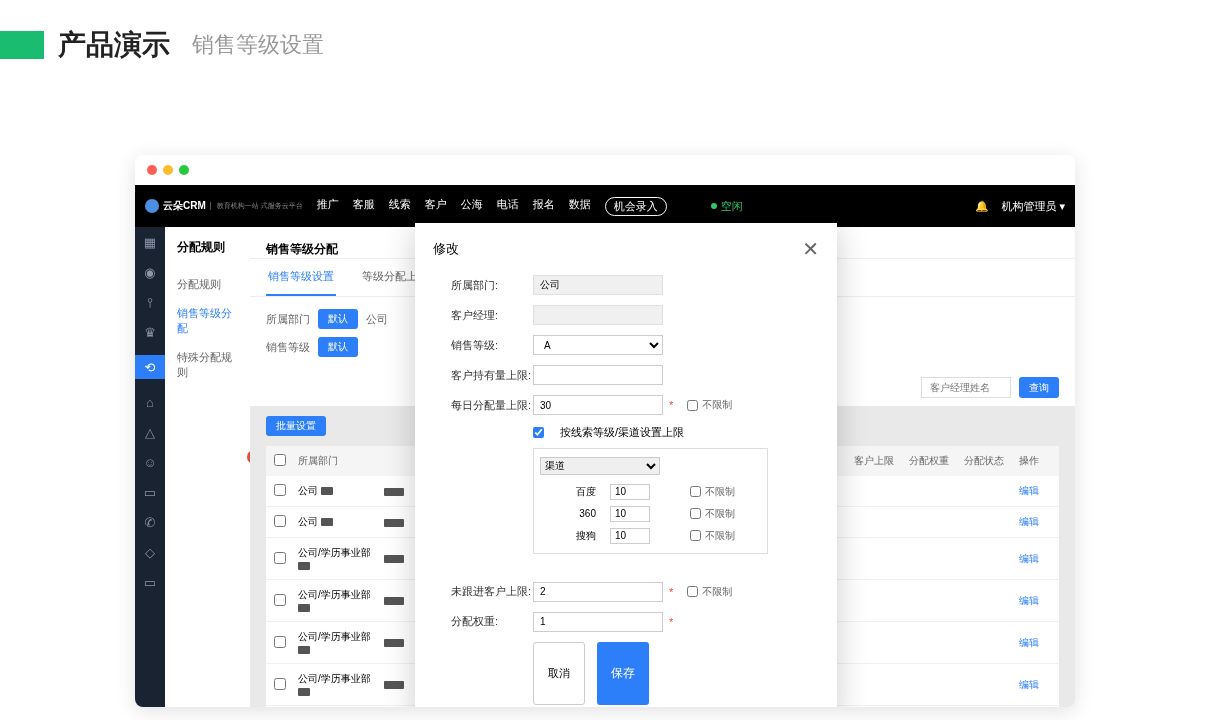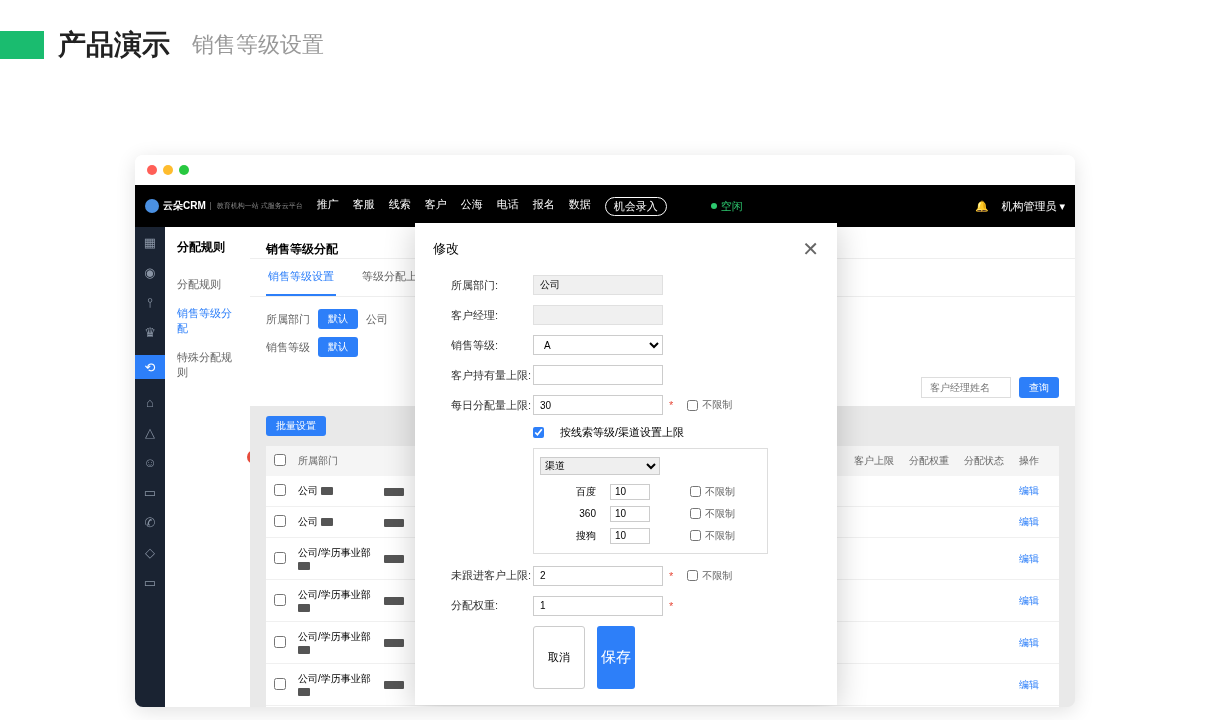--- a/index.html
+++ b/index.html
@@ -63,29 +63,29 @@
 .modal-title{font-size:13px;font-weight:500}
 .close-x{font-size:20px;cursor:pointer;color:#666}
 .form-row{display:flex;align-items:center;margin-bottom:10px;font-size:11px}
 .form-label{width:100px;text-align:left;color:#333;padding-left:18px}
 .form-input{width:130px;border:1px solid #ccc;padding:3px 6px;font-size:10px;height:20px}
 .form-input.ro{background:#f0f0f0;border-color:#e0e0e0}
 .form-select{width:130px;border:1px solid #ccc;padding:2px 6px;font-size:10px;height:20px;background:#fff}
 .req{color:#e74c3c;margin-left:6px}
 .cb-wrap{display:flex;align-items:center;gap:4px;margin-left:14px;font-size:10px;color:#666}
 .cb{width:11px;height:11px}
-.channel-box{border:1px solid #ddd;margin-left:100px;padding:6px;width:235px;margin-bottom:12px}
+.channel-box{border:1px solid #ddd;margin-left:100px;padding:6px;width:235px;margin-bottom:28px}
 .channel-sel{width:120px;border:1px solid #ccc;font-size:10px;height:18px;margin-bottom:6px}
 .channel-row{display:flex;align-items:center;padding:3px 0;font-size:10px}
 .channel-name{width:70px;text-align:right;padding-right:14px}
 .channel-input{width:40px;border:1px solid #ccc;padding:1px 4px;font-size:10px;height:16px}
 .channel-cb{margin-left:40px;display:flex;align-items:center;gap:4px;color:#666}
 .modal-actions{display:flex;gap:12px;margin-left:100px;margin-top:8px}
 .btn-cancel{border:1px solid #ccc;background:#fff;padding:23px 14px;font-size:11px;border-radius:3px;cursor:pointer}
-.btn-save{border:none;background:#2d7ff9;color:#fff;padding:5px 4px;font-size:15px;border-radius:3px;cursor:pointer}
+.btn-save{border:none;background:#2d7ff9;color:#fff;padding:5px 14px;font-size:12px;border-radius:3px;cursor:pointer}
 .check-line{display:flex;align-items:center;gap:16px;padding-left:100px;margin-bottom:8px;font-size:11px}
 .check-line .cb{accent-color:#2d7ff9}
 </style>
 </head>
 <body>
 
 <div class="outer-header">
   <div class="green-block"></div>
   <div class="outer-title">产品演示</div>
   <div class="outer-subtitle">销售等级设置</div>

